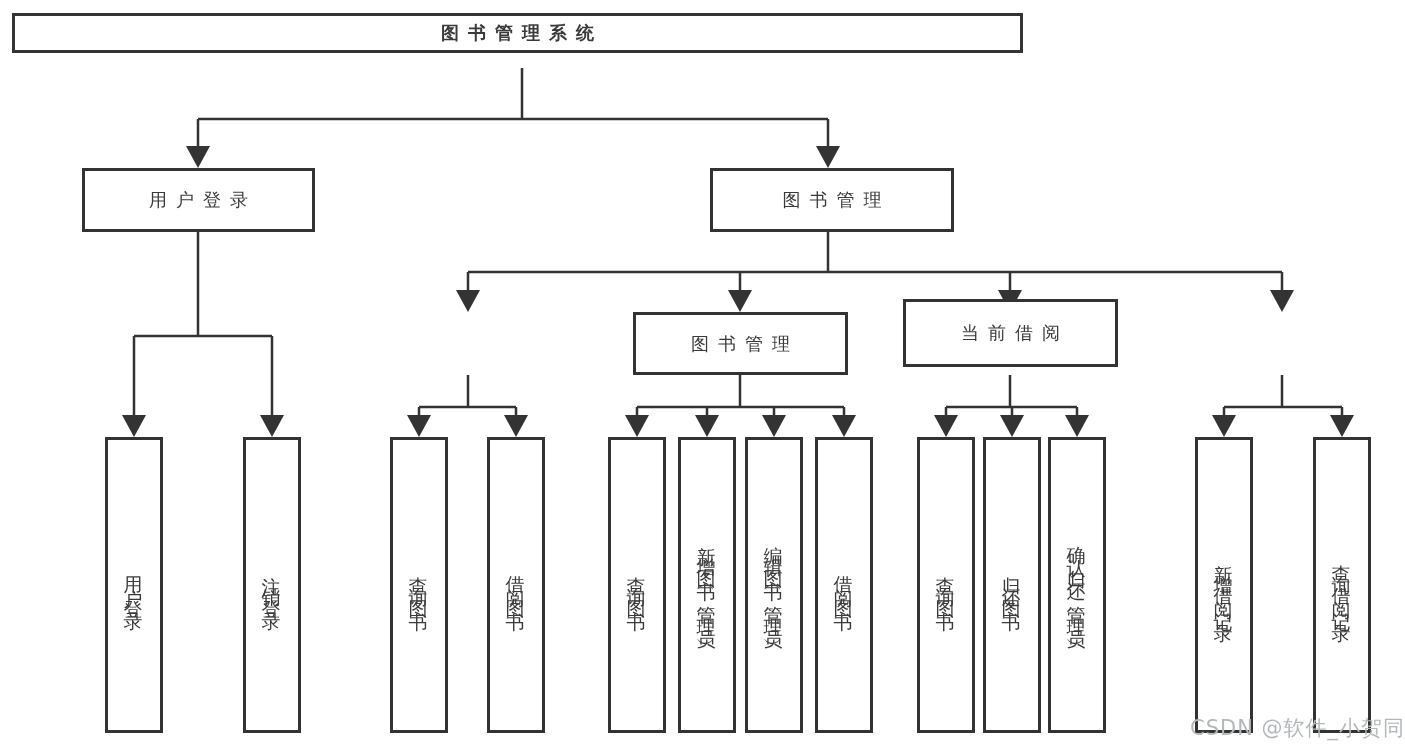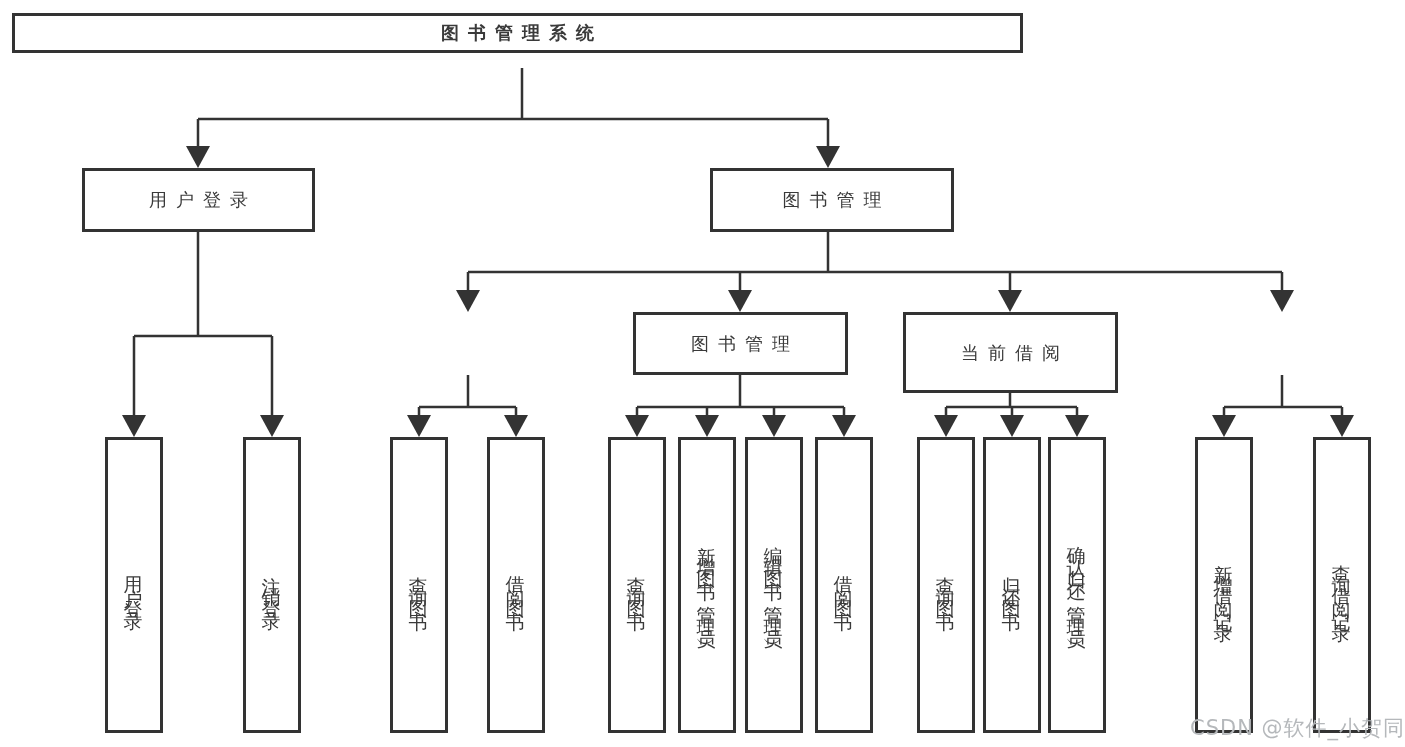--- a/index.html
+++ b/index.html
@@ -41,21 +41,21 @@
     letter-spacing: 12px;
     text-indent: 0;
     white-space: normal;
   }
   
   #b-root  { left: 12px;   top: 13px;  width: 1011px; height: 40px; font-weight: bold; }
   #b-l2-0  { left: 82px;   top: 168px; width: 233px;  height: 64px; }
   #b-l2-1  { left: 710px;  top: 168px; width: 244px;  height: 64px; }
   #b-l3-0  { left: 361px;  top: 312px; width: 215px;  height: 63px; }
   #b-l3-1  { left: 633px;  top: 312px; width: 215px;  height: 63px; }
-  #b-l3-2  { left: 903px;  top: 312px; width: 215px;  height: 81px; }
+  #b-l3-2  { left: 903px;  top: 299px; width: 215px;  height: 68px; }
   #b-l3-3  { left: 1175px; top: 312px; width: 215px;  height: 63px; }
   .leaf    { top: 437px; width: 58px; height: 296px; }
   #b-f0  { left: 105px; }
   #b-f1  { left: 243px; }
   #b-f2  { left: 390px; }
   #b-f3  { left: 487px; }
   #b-f4  { left: 608px; }
   #b-f5  { left: 678px; }
   #b-f6  { left: 745px; }
   #b-f7  { left: 815px; }

